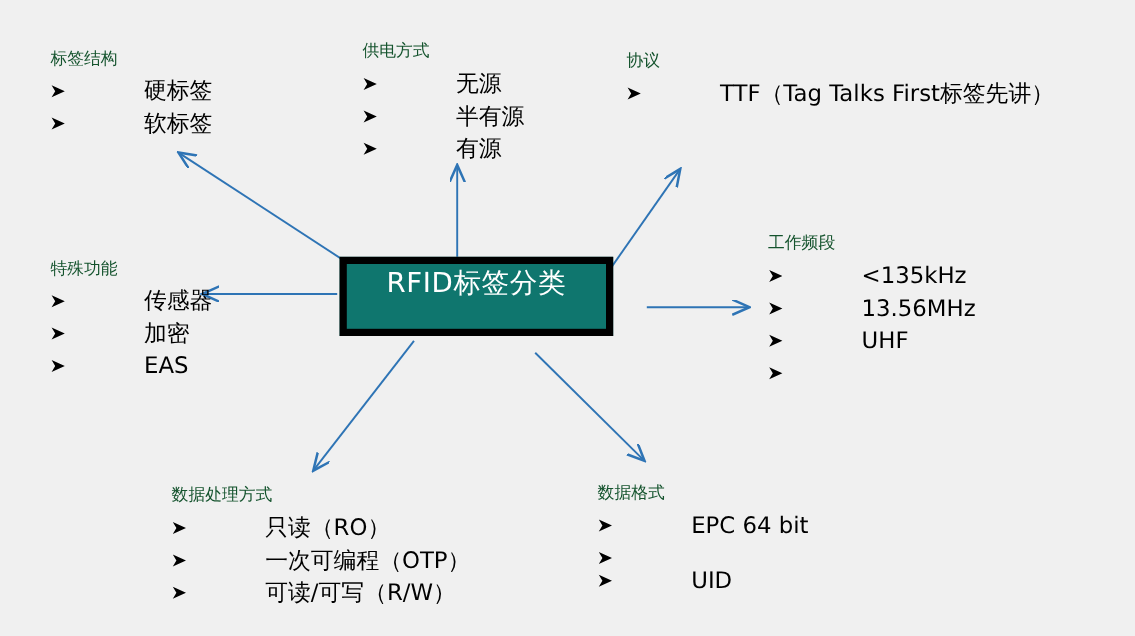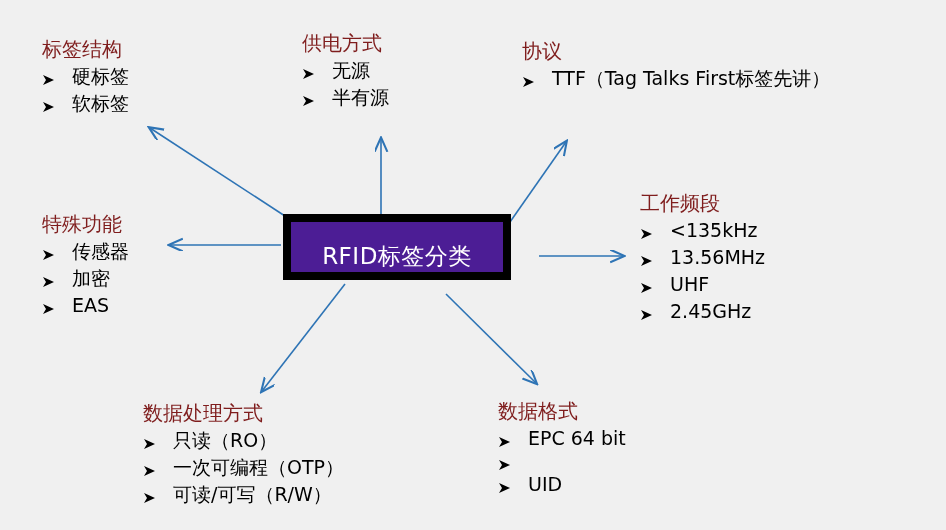--- a/index.html
+++ b/index.html
@@ -28,56 +28,57 @@
     pointer-events: none;
   }
 
   
   .center-node {
     position: absolute;
     left: 283px;
     top: 214px;
     width: 228px;
     height: 66px;
-    background: #4c1d95;
-    border: 8px solid #000000;
+    background: #0f766e;
+    border: 6px solid #000000;
     box-sizing: border-box;
     display: flex;
-    align-items: flex-end;
+    align-items: flex-start;
     justify-content: center;
   }
   .center-node-label {
     color: #ffffff;
     font-size: 23px;
     letter-spacing: 0.5px;
     white-space: nowrap;
   }
 
   
   .branch {
     position: absolute;
   }
   .branch-title {
-    font-size: 20px;
+    font-size: 14px;
     line-height: 27px;
     white-space: nowrap;
-    color: #7f1d1d;
+    color: #14532d;
   }
   .branch-list {
     list-style: none;
     margin: 0;
     padding: 0;
   }
   .branch-item {
     display: flex;
-    align-items: center;
+    align-items: flex-start;
     font-size: 19px;
     line-height: 27px;
     white-space: nowrap;
     color: #000;
+    gap: 48px;
   }
   .bullet {
     display: inline-block;
     width: 30px;
     flex: 0 0 30px;
     font-size: 16px;
     color: #000;
   }
   .bullet svg { display: block; margin-top: 7px; }
   .item-text {
@@ -160,20 +161,28 @@
         <span class="item-text">无源</span>
       </li>
       <li class="branch-item">
         <span class="bullet">
           <svg width="14" height="12" viewBox="0 0 14 12">
               <path d="M1,1 L12,6 L1,11 L4,6 Z" fill="#000"></path>
             </svg>
         </span>
         <span class="item-text">半有源</span>
       </li>
+      <li class="branch-item">
+        <span class="bullet">
+          <svg width="14" height="12" viewBox="0 0 14 12">
+              <path d="M1,1 L12,6 L1,11 L4,6 Z" fill="#000"></path>
+            </svg>
+        </span>
+        <span class="item-text">有源</span>
+      </li>
     </ul>
   </div>
 
   <div class="branch" id="branch-protocol">
     <div class="branch-title">协议</div>
     <ul class="branch-list">
       <li class="branch-item">
         <span class="bullet">
           <svg width="14" height="12" viewBox="0 0 14 12">
               <path d="M1,1 L12,6 L1,11 L4,6 Z" fill="#000"></path>
@@ -210,21 +219,20 @@
             </svg>
         </span>
         <span class="item-text">UHF</span>
       </li>
       <li class="branch-item">
         <span class="bullet">
           <svg width="14" height="12" viewBox="0 0 14 12">
               <path d="M1,1 L12,6 L1,11 L4,6 Z" fill="#000"></path>
             </svg>
         </span>
-        <span class="item-text">2.45GHz</span>
       </li>
     </ul>
   </div>
 
   <div class="branch" id="branch-special">
     <div class="branch-title">特殊功能</div>
     <ul class="branch-list">
       <li class="branch-item">
         <span class="bullet">
           <svg width="14" height="12" viewBox="0 0 14 12">

